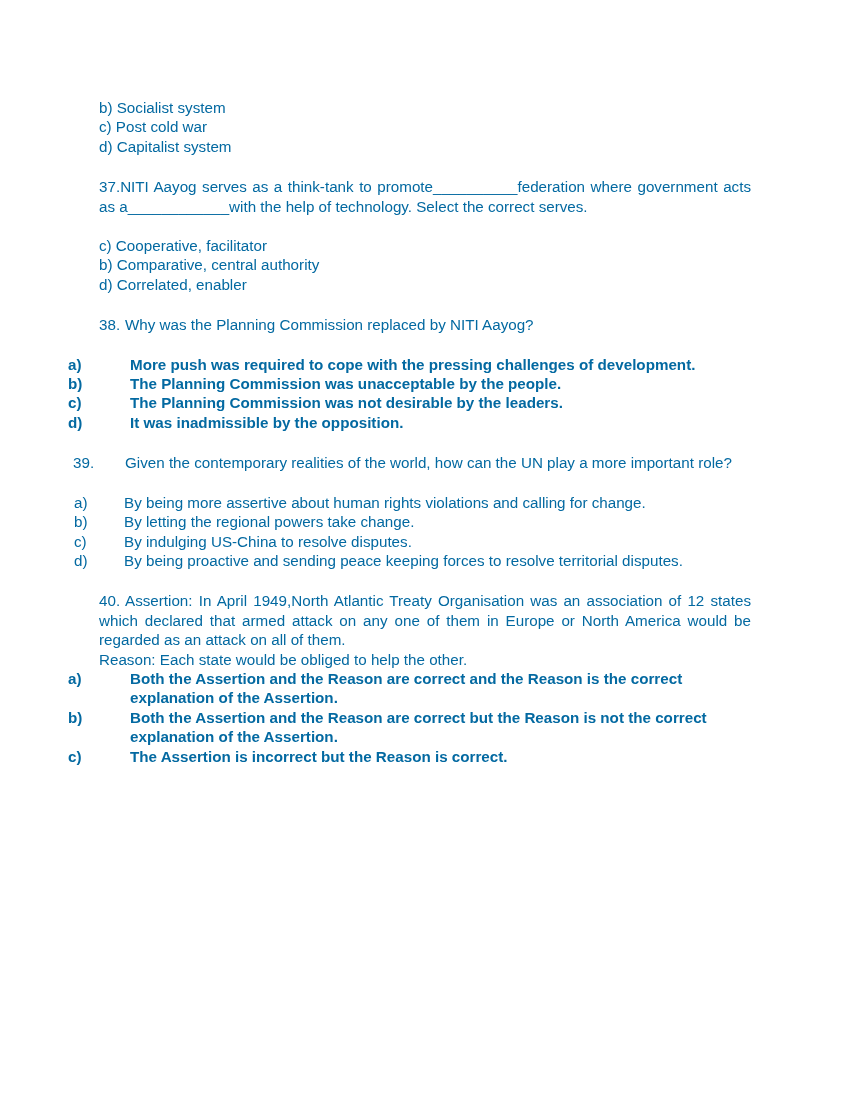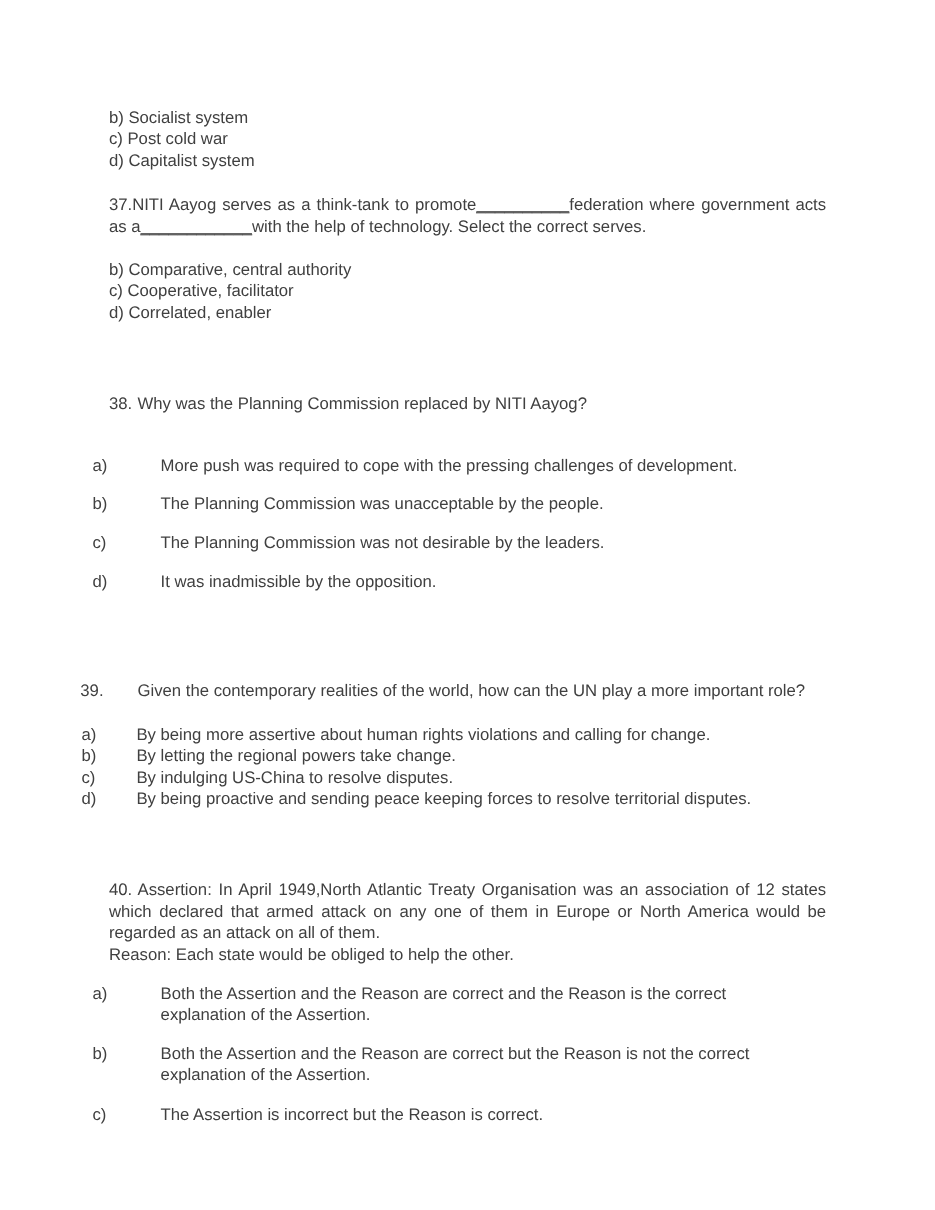--- a/index.html
+++ b/index.html
@@ -24,21 +24,21 @@
     height: 1100px;
     background: #ffffff;
   }
   .content {
     position: absolute;
     left: 99px;
     top: 98px;
     width: 652px;
     font-size: 15.2px;
     line-height: 19.4px;
-    color: #404040;
+    color: #0369a1;
   }
 
   
   .opt-plain {
     margin: 0;
     padding: 0;
     white-space: pre;
   }
 
   
@@ -50,60 +50,61 @@
 
   
   .q-hang {
     margin: 0;
     padding-left: 26px;
     text-indent: -26px;
   }
 
   
   .opt-hang-wide {
-    margin: 16px;
+    margin: 0;
     padding-left: 31px;
     text-indent: -31px;
+    font-weight: bold;
   }
   .opt-hang-wide .mark { display: inline-block; width: 31px; }
 
   
   .opt-hang-narrow {
     margin: 0;
     padding-left: 25px;
     text-indent: -25px;
   }
   .opt-hang-narrow .mark { display: inline-block; width: 25px; }
 
-  .qnum-wide { display: inline-block; width: 26px; margin-top: 43px; }
+  .qnum-wide { display: inline-block; width: 26px; }
 
   b, .bold { font-weight: normal; }
   .gap-md { height: 20px; }
   .gap-lg { height: 21px; }
 
-  .blank { text-decoration: underline; }
+  .blank { }
 </style>
 </head>
 <body>
 
 <div class="page">
   <div class="content">
 
     <div class="opt-plain">b) Socialist system</div>
     <div class="opt-plain">c) Post cold war</div>
     <div class="opt-plain">d) Capitalist system</div>
 
     <div class="gap-lg"></div>
 
     <div class="q-just"><span>37.</span><span>NITI  Aayog  serves  as  a  think-tank  to  promote</span><span class="blank">__________</span><span>federation where government  acts  as  a</span><span class="blank">____________</span><span>with the help of technology. Select the correct serves.</span></div>
 
     <div class="gap-md"></div>
 
+    <div class="opt-plain">c) Cooperative, facilitator</div>
     <div class="opt-plain">b) Comparative, central authority</div>
-    <div class="opt-plain">c) Cooperative, facilitator</div>
     <div class="opt-plain">d) Correlated, enabler</div>
 
     <div class="gap-lg"></div>
 
     <div><span class="qnum-wide">38.</span><span>Why was the Planning Commission replaced by NITI Aayog?</span></div>
 
     <div class="gap-md"></div>
 
     <div class="opt-hang-wide"><span class="mark">a)</span><span>More push was required to cope with the pressing challenges of development.</span></div>
     <div class="opt-hang-wide"><span class="mark">b)</span><span>The Planning Commission was unacceptable by the people.</span></div>

